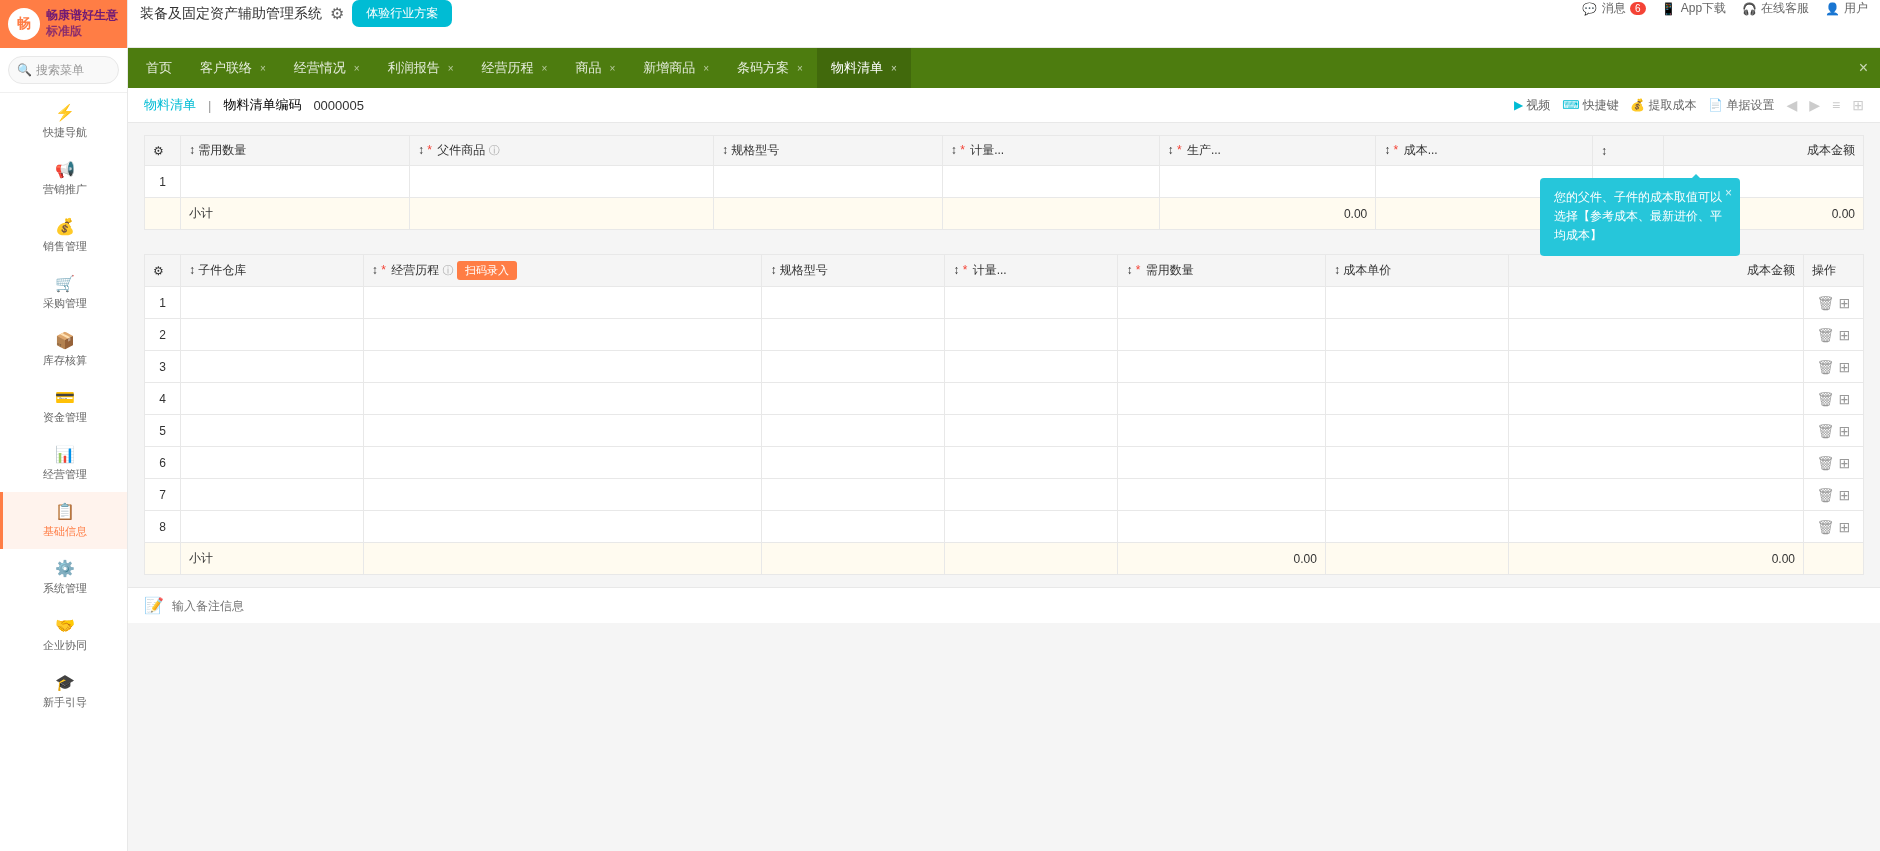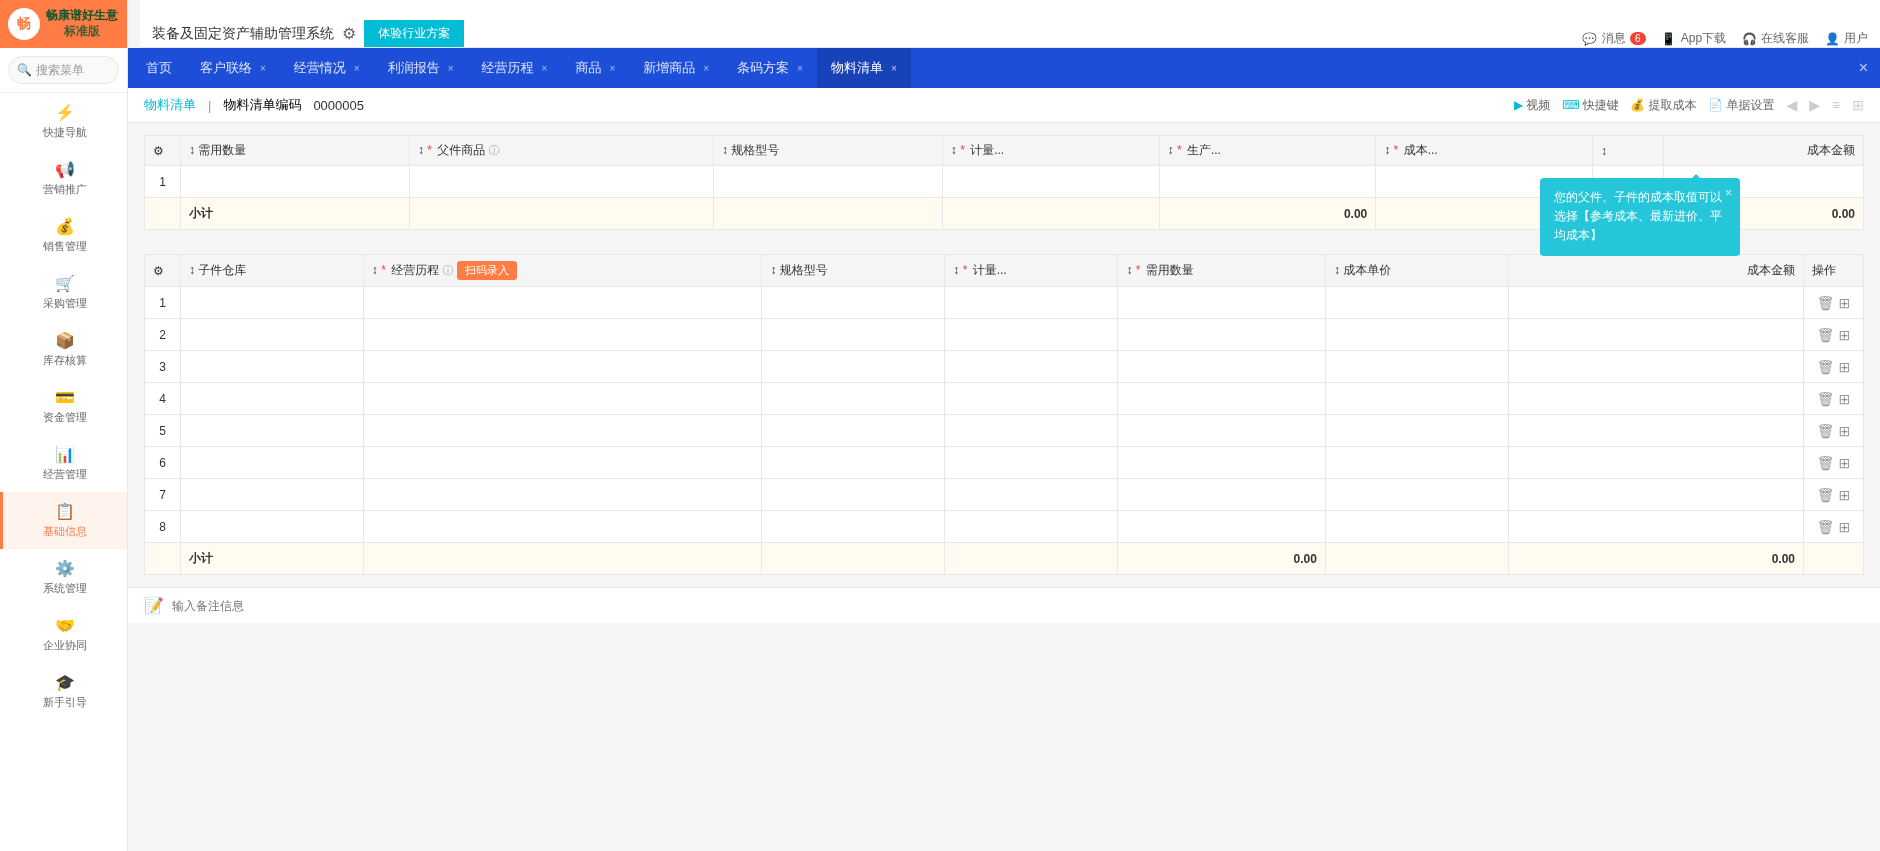--- a/index.html
+++ b/index.html
@@ -27,21 +27,21 @@
       height: 32px;
       background: #fff;
       border-radius: 50%;
       display: flex;
       align-items: center;
       justify-content: center;
       font-size: 14px;
       color: #ff7d45;
       font-weight: bold;
     }
-    .logo-text { color: #14532d; font-size: 12px; font-weight: bold; line-height: 1.3; text-align: center; }
+    .logo-text { color: #701a75; font-size: 12px; font-weight: bold; line-height: 1.3; }
     .sidebar-search {
       padding: 8px;
       border-bottom: 1px solid #f0f0f0;
     }
     .sidebar-search-btn {
       width: 100%;
       height: 28px;
       border: 1px solid #e8e8e8;
       border-radius: 14px;
       background: #f9f9f9;
@@ -70,52 +70,51 @@
 
     
     .main { flex: 1; display: flex; flex-direction: column; overflow: hidden; }
 
     
     .topbar {
       height: 48px;
       background: #fff;
       border-bottom: 1px solid #e8e8e8;
       display: flex;
-      align-items: flex-end;
+      align-items: flex-start;
       justify-content: space-between;
       padding: 0 12px;
-      margin-left: 12px;
     }
     .topbar-left { display: flex; align-items: center; gap: 8px; }
     .system-title { font-size: 14px; color: #333; font-weight: 500; }
     .topbar-btn {
       background: #00bcd4;
       color: #fff;
       border: none;
-      border-radius: 0;
+      border-radius: 7px;
       padding: 5px 14px;
       cursor: pointer;
       font-size: 12px;
     }
     .topbar-right { display: flex; align-items: center; gap: 16px; color: #666; font-size: 12px; }
     .topbar-right-item { display: flex; align-items: center; gap: 4px; cursor: pointer; }
     .badge {
       background: #f44336;
       color: #fff;
       border-radius: 8px;
       padding: 1px 4px;
       font-size: 10px;
       min-width: 16px;
       text-align: center;
     }
     .gear-btn { cursor: pointer; color: #666; font-size: 16px; }
 
     
     .nav-tabs {
-      background: #1d4ed8;
+      background: #4d7c0f;
       display: flex;
       align-items: center;
       height: 40px;
       padding: 0 4px;
       overflow: hidden;
     }
     .tab-item {
       height: 40px;
       padding: 0 14px;
       display: flex;
@@ -182,21 +181,21 @@
       white-space: nowrap;
     }
     .data-table td {
       border: 1px solid #e8e8e8;
       padding: 4px 8px;
       height: 32px;
       color: #333;
     }
     .subtotal-row td {
       background: #fffbf0;
-      font-weight: 700;
+      font-weight: 400;
       color: #333;
     }
     .col-settings { width: 36px; text-align: center; }
     .col-num { width: 36px; text-align: center; color: #999; }
 
     .required-star { color: #f44336; margin-right: 2px; }
     .info-icon { color: #aaa; cursor: pointer; font-size: 11px; }
 
     .scan-btn {
       background: #ff7d45;

